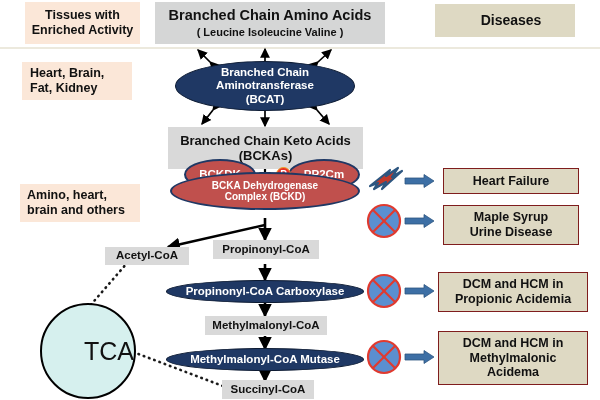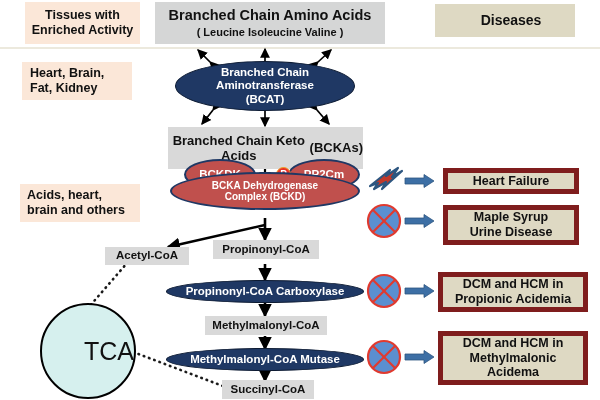--- a/index.html
+++ b/index.html
@@ -18,21 +18,21 @@
     text-align:center;
     font-weight:bold;
     color:#111111;
     line-height:1.18;
     box-sizing:border-box;
   }
   .tissue-hdr{background:#fbe7d8;}
   .tissue{background:#fbe7d8;justify-content:center;}
   .bcaa-hdr{background:#d5d6d6;}
   .disease-hdr{background:#ded9c3;padding-left:12px;}
-  .disease{background:#ded9c3;border:5px solid #7f1d1d;justify-content:center;}
+  .disease{background:#ded9c3;border:1px solid #7f1d1d;justify-content:center;}
   .metab{background:#d9d9d9;}
 
   
   .ell{
     position:absolute;
     display:flex;align-items:center;justify-content:center;
     text-align:right;
     border-radius:50%;
     font-weight:bold;
     line-height:1.15;
@@ -139,31 +139,31 @@
   <div class="box disease-hdr" style="left:435px;top:4px;width:140px;height:33px;font-size:14px;">
     <span>Diseases</span>
   </div>
 
   <div class="box tissue" style="left:22px;top:62px;width:110px;height:38px;font-size:12.5px;flex-direction:column;align-items:flex-start;padding-left:8px;">
     <span>Heart, Brain,</span>
     <span>Fat, Kidney</span>
   </div>
 
   <div class="box tissue" style="left:20px;top:184px;width:120px;height:38px;font-size:12.5px;flex-direction:column;align-items:flex-start;padding-left:7px;">
-    <span>Acids, heart,</span>
+    <span>Amino, heart,</span>
     <span>brain and others</span>
   </div>
 
   <div class="ell ell-navy" style="left:175px;top:61px;width:180px;height:50px;font-size:11.5px;flex-direction:column;">
     <span>Branched Chain</span>
     <span>Aminotransferase</span>
     <span>(BCAT)</span>
   </div>
 
-  <div class="box metab" style="left:168px;top:127px;width:195px;height:42px;flex-direction:row;font-size:13px;">
+  <div class="box metab" style="left:168px;top:127px;width:195px;height:42px;flex-direction:column;font-size:13px;">
     <span>Branched Chain Keto Acids</span>
     <span>(BCKAs)</span>
   </div>
 
   <div class="ell ell-red" style="left:184px;top:159px;width:72px;height:31px;font-size:11.5px;">
     <span>BCKDK</span>
   </div>
 
   <div class="ell ell-red" style="left:288px;top:159px;width:72px;height:31px;font-size:11.5px;">
     <span>PP2Cm</span>

